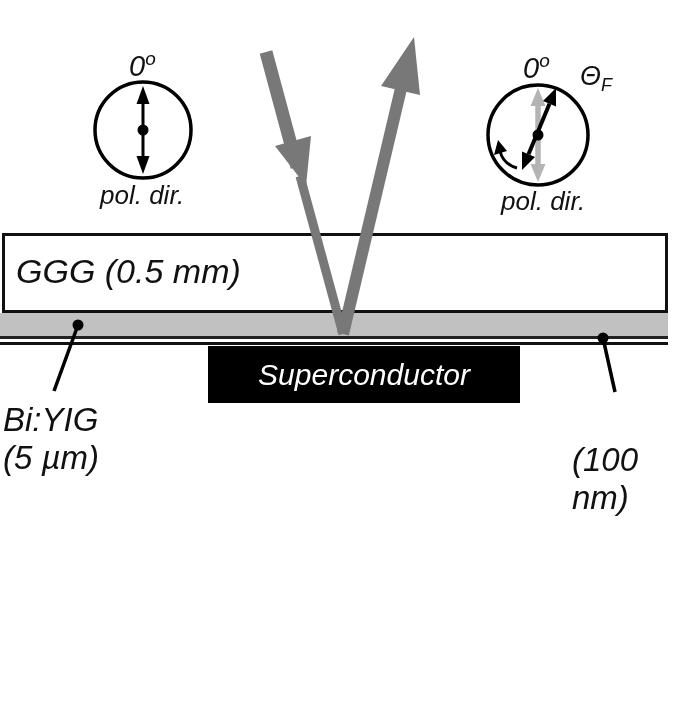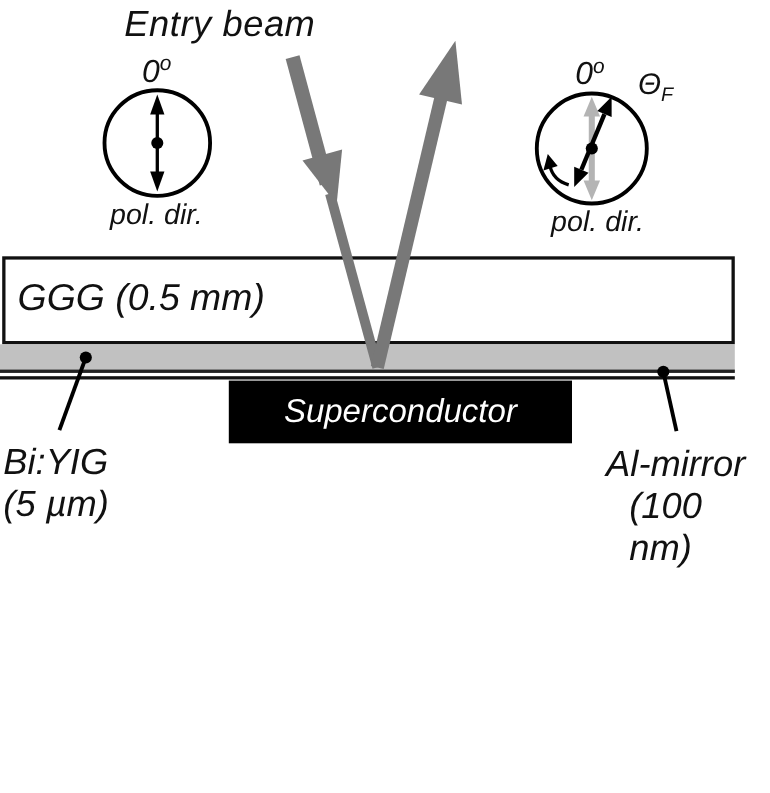--- a/index.html
+++ b/index.html
@@ -97,27 +97,25 @@
       <circle cx="78" cy="325" r="5.5" fill="#000"></circle>
       <line x1="78" y1="325" x2="54" y2="391" stroke="#000" stroke-width="3.5"></line>
     </g>
 
     <g>
       <circle cx="603" cy="338" r="5.5" fill="#000"></circle>
       <line x1="603" y1="338" x2="615" y2="392" stroke="#000" stroke-width="3.5"></line>
     </g>
   </svg>
 
-  <div class="abs title" style="left:113px;top:3px;">Entry beam</div>
 
   <div class="abs angle-label" style="left:129px;top:48px;"><span>0</span><sup>o</sup></div>
   <div class="abs pol-caption" style="left:100px;top:180px;">pol. dir.</div>
 
   <div class="abs angle-label" style="left:523px;top:50px;"><span>0</span><sup>o</sup></div>
   <div class="abs theta-label" style="left:560px;top:61px;margin-left:20px;"><span>Θ</span><sub>F</sub></div>
   <div class="abs pol-caption" style="left:501px;top:186px;">pol. dir.</div>
 
   <div class="abs side-label" style="left:3px;top:401px;">Bi:YIG</div>
   <div class="abs side-label" style="left:3px;top:439px;">(5 µm)</div>
-  <div class="abs side-label" style="left:551px;top:403px;">Al-mirror</div>
   <div class="abs side-label" style="left:572px;top:441px;">(100 nm)</div>
 
 </div>
 
 </body></html>

